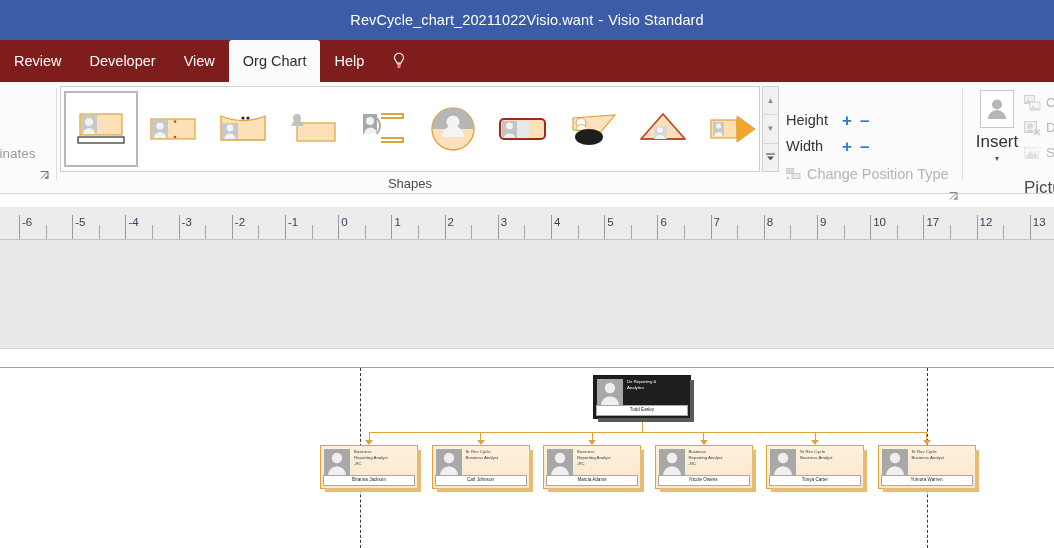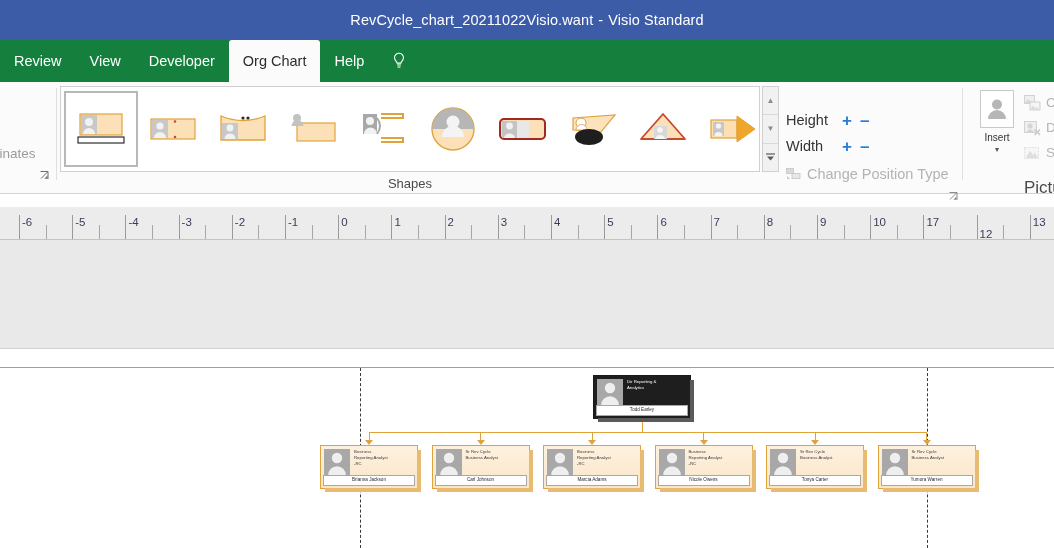--- a/index.html
+++ b/index.html
@@ -20,21 +20,21 @@
   }
   .titlebar-text {
     color: #ffffff; font-size: 14.5px; letter-spacing: .1px;
     white-space: nowrap;
   }
   .tb-sep { padding: 0 5px; }
 
   
   .tabstrip {
     position: absolute; left: 0; top: 40px; width: 1054px; height: 42px;
-    background: #15803d;
+    background: #7f1d1d;
     display: flex; align-items: flex-end;
   }
   .tab {
     height: 42px; padding: 0 14px;
     display: flex; align-items: center;
     color: #ffffff; font-size: 14.5px; white-space: nowrap;
     cursor: default;
   }
   .tab.active {
     background: #fbfbfb; color: #2d2d2d;
@@ -122,21 +122,21 @@
   
   .grp-pic { position: absolute; left: 968px; top: 4px; width: 86px; height: 106px; }
   .ins-btn {
     position: absolute; left: 6px; top: 4px; width: 46px;
     display: flex; flex-direction: column; align-items: center;
   }
   .ins-thumb {
     width: 34px; height: 38px; border: 1px solid #c9c9c9; background: #ffffff;
     display: flex; align-items: center; justify-content: center;
   }
-  .ins-cap { font-size: 10px; color: #333333; margin-top: 4px; }
+  .ins-cap { font-size: 17px; color: #333333; margin-top: 4px; }
   .ins-caret { color: #555555; font-size: 8px; margin-top: 2px; }
   .pic-items { position: absolute; left: 56px; top: 4px; }
   .pic-item {
     display: flex; align-items: center; gap: 5px;
     height: 25px; font-size: 13.5px; color: #b6b6b6;
     white-space: nowrap;
   }
   .pic-ico { width: 17px; height: 16px; flex: 0 0 auto; opacity: .5; }
   .pic-label-grp {
     position: absolute; left: 56px; top: 92px; font-size: 17px; color: #4a4a4a;
@@ -239,22 +239,22 @@
 <div id="app">
 
   <div class="titlebar">
     <div class="titlebar-text">
       <span>RevCycle_chart_20211022Visio.want</span><span class="tb-sep">-</span><span>Visio Standard</span>
     </div>
   </div>
 
   <div class="tabstrip">
     <div class="tab">Review</div>
+    <div class="tab">Developer</div>
     <div class="tab">View</div>
-    <div class="tab">Developer</div>
     <div class="tab active">Org Chart</div>
     <div class="tab">Help</div>
     <div class="tellme">
       <span class="bulb">
         <svg width="14" height="18" viewBox="0 0 14 18">
           <path d="M7 1.3c-2.6 0-4.5 2-4.5 4.5 0 1.7 0.9 2.7 1.7 3.6 0.5 0.6 0.9 1.1 0.9 1.7h3.8c0-0.6 0.4-1.1 0.9-1.7 0.8-0.9 1.7-1.9 1.7-3.6 0-2.5-1.9-4.5-4.5-4.5z" fill="none" stroke="#ffffff" stroke-width="1.1"></path>
           <rect x="5.1" y="12.4" width="3.8" height="1.1" fill="#ffffff"></rect>
           <rect x="5.5" y="14.5" width="3" height="1.1" fill="#ffffff"></rect>
         </svg>
       </span>
@@ -522,21 +522,21 @@
       <div class="rtick" style="left: 817px;"></div>
       <div class="rlabel" style="left: 820px;">9</div>
       <div class="rtick minor" style="left: 843.6px;"></div>
       <div class="rtick" style="left: 870.2px;"></div>
       <div class="rlabel" style="left: 873.2px;">10</div>
       <div class="rtick minor" style="left: 896.8px;"></div>
       <div class="rtick" style="left: 923.4px;"></div>
       <div class="rlabel" style="left: 926.4px;">17</div>
       <div class="rtick minor" style="left: 950px;"></div>
       <div class="rtick" style="left: 976.6px;"></div>
-      <div class="rlabel" style="left: 979.6px; margin-top: 12px;">12</div>
+      <div class="rlabel" style="left: 979.6px;">12</div>
       <div class="rtick minor" style="left: 1003.2px;"></div>
       <div class="rtick" style="left: 1029.8px;"></div>
       <div class="rlabel" style="left: 1032.8px;">13</div>
     </div>
 
   <div class="canvas">
     <div class="canvas-gray"></div>
     <div class="canvas-gray-line"></div>
     <div class="page-top-border"></div>
     <div class="page-sheet"></div>

